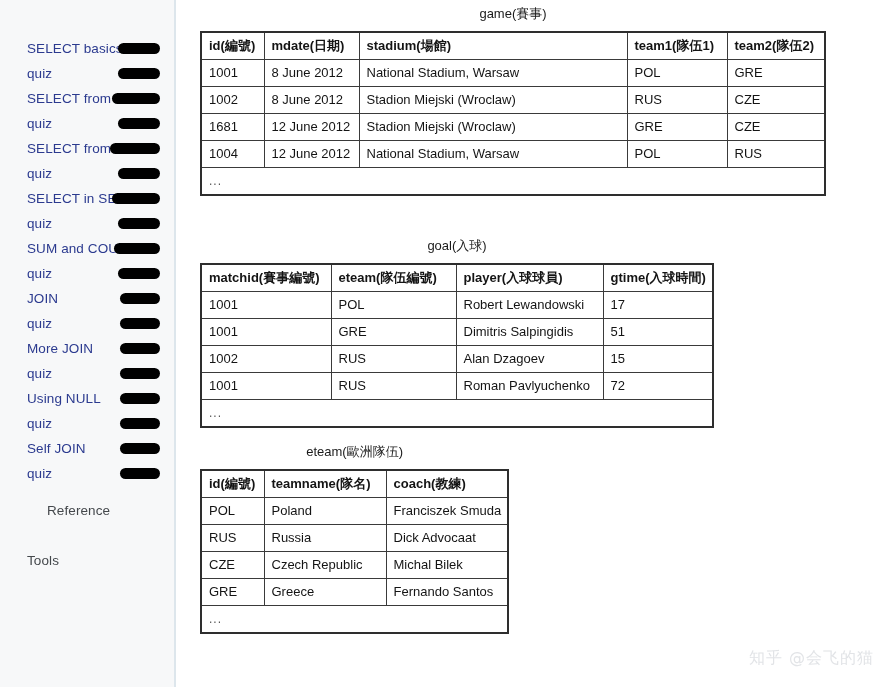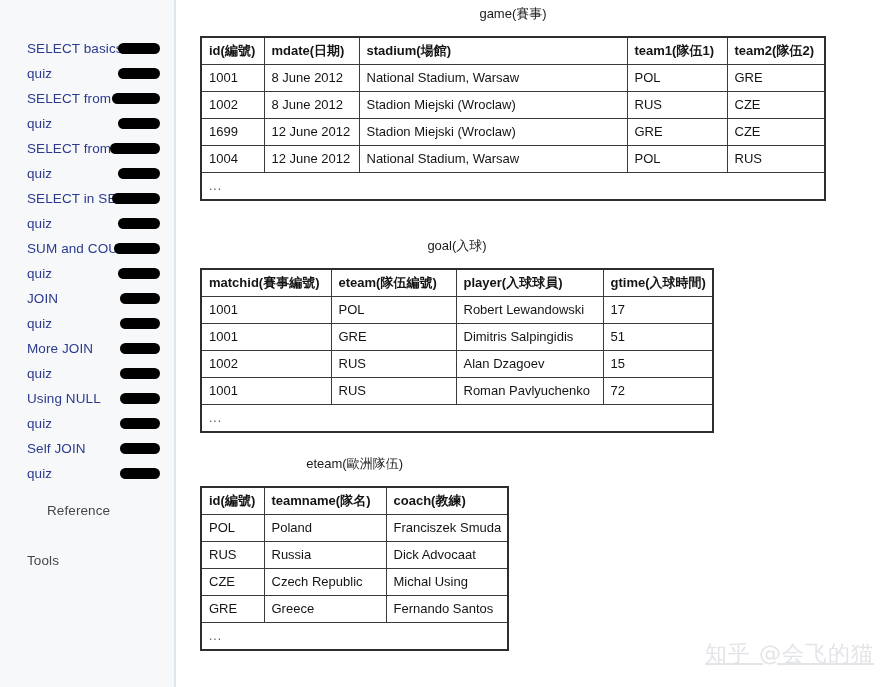--- a/index.html
+++ b/index.html
@@ -70,21 +70,21 @@
     right: 0;
     bottom: 0;
   }
   .table-block {
     position: absolute;
   }
   .table-caption {
     font-size: 13px;
     color: #1a1a1a;
     text-align: center;
-    padding-bottom: 14px;
+    padding-bottom: 9px;
     line-height: 16px;
   }
   table.db {
     border-collapse: collapse;
     border: 2px solid #2e2e2e;
     background: #ffffff;
     table-layout: fixed;
   }
   table.db th,
   table.db td {
@@ -107,27 +107,26 @@
     color: #555;
     font-size: 12px;
     letter-spacing: 1px;
   }
 
   
   #watermark {
     position: absolute;
     right: 16px;
     bottom: 18px;
-    font-size: 22px;
+    font-size: 16px;
     color: #e2e4e7;
     font-family: "DejaVu Sans", sans-serif;
     letter-spacing: 1px;
     white-space: nowrap;
     user-select: none;
-    text-decoration: underline;
   }
 </style>
 </head>
 <body>
 
 <div id="sidebar">
   <div class="nav-list">
       <div class="nav-row">
         <span class="nav-label">SELECT basics</span>
         <span class="redact" style="left: 118px; width: 42px;"></span>
@@ -241,21 +240,21 @@
             <td>GRE</td>
           </tr>
           <tr>
             <td>1002</td>
             <td>8 June 2012</td>
             <td>Stadion Miejski (Wroclaw)</td>
             <td>RUS</td>
             <td>CZE</td>
           </tr>
           <tr>
-            <td>1699</td>
+            <td>1681</td>
             <td>12 June 2012</td>
             <td>Stadion Miejski (Wroclaw)</td>
             <td>GRE</td>
             <td>CZE</td>
           </tr>
           <tr>
             <td>1004</td>
             <td>12 June 2012</td>
             <td>National Stadium, Warsaw</td>
             <td>POL</td>
@@ -310,21 +309,21 @@
             <td>Roman Pavlyuchenko</td>
             <td>72</td>
           </tr>
           <tr>
             <td class="ellipsis" colspan="4">...</td>
           </tr>
         </tbody>
     </table>
   </div>
 
-  <div class="table-block" style="left:24px; top:456px;">
+  <div class="table-block" style="left:24px; top:444px;">
     <div class="table-caption">eteam(歐洲隊伍)</div>
     <table class="db">
         <colgroup>
           <col style="width: 63px;">
           <col style="width: 122px;">
           <col style="width: 122px;">
         </colgroup>
       <thead>
           <tr>
             <th>id(編號)</th>
@@ -339,21 +338,21 @@
             <td>Franciszek Smuda</td>
           </tr>
           <tr>
             <td>RUS</td>
             <td>Russia</td>
             <td>Dick Advocaat</td>
           </tr>
           <tr>
             <td>CZE</td>
             <td>Czech Republic</td>
-            <td>Michal Using</td>
+            <td>Michal Bilek</td>
           </tr>
           <tr>
             <td>GRE</td>
             <td>Greece</td>
             <td>Fernando Santos</td>
           </tr>
           <tr>
             <td class="ellipsis" colspan="3">...</td>
           </tr>
         </tbody>

